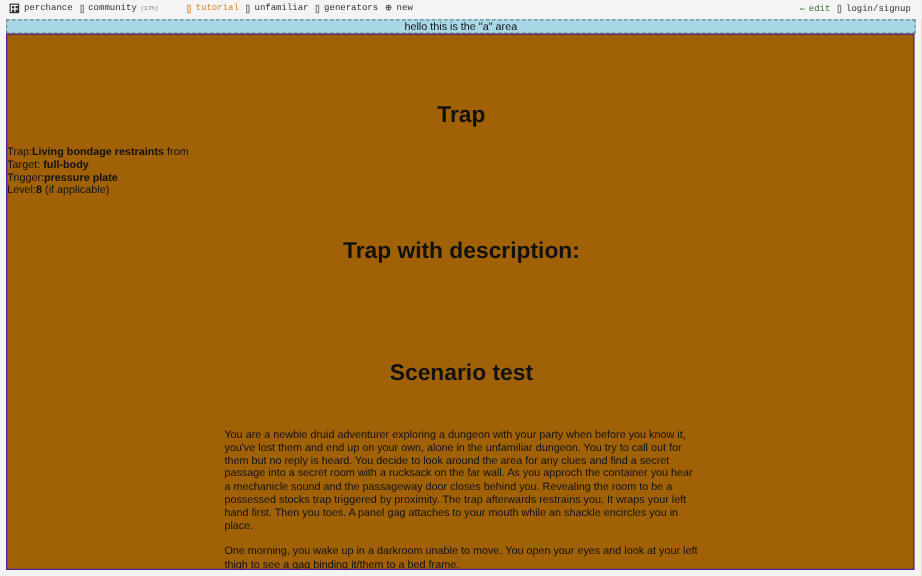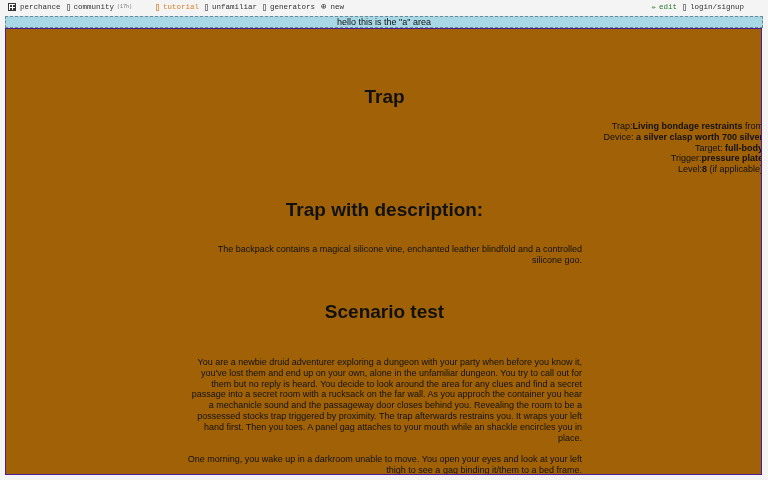--- a/index.html
+++ b/index.html
@@ -121,21 +121,21 @@
     margin: 0;
     position: absolute;
     width: 757px;
     left: 0;
     text-align: center;
   }
   .block {
     position: absolute;
     left: 0;
     width: 757px;
-    text-align: right;
+    text-align: left;
     font-size: 9px;
     line-height: 10.8px;
   }
   .para {
     width: 395px;
     margin: 0 auto;
   }
   .para b { font-weight: normal; }
 </style>
 </head>
@@ -167,46 +167,44 @@
     <span class="nav-item">
       <span class="globe">⊕</span>
       <span>new</span>
     </span>
   </div>
   <div class="right">
     <span class="nav-item edit">
       <span class="ico" style="color:#2a7a2a">✏</span>
       <span>edit</span>
     </span>
-    <span class="nav-item" style="margin-right:15px">
+    <span class="nav-item" style="margin-right:0">
       <span class="bar-glyph"></span>
       <span>login/signup</span>
     </span>
   </div>
 </div>
 
 <div class="a-area">hello this is the "a" area</div>
 
 <div class="page">
   <div class="content">
 
     <h2 class="section" style="top:57px">Trap</h2>
 
     <div class="block" style="top:92px">
       <div><span>Trap:</span><b>Living bondage restraints</b><span> from</span></div>
-      <div><span>Device: </span><b>a silver clasp worth 700 silver</b></div>
       <div><span>Target: </span><b>full-body</b></div>
       <div><span>Trigger:</span><b>pressure plate</b></div>
       <div><span>Level:</span><b>8</b><span> (if applicable)</span></div>
     </div>
 
     <h2 class="section" style="top:170px">Trap with description:</h2>
 
     <div class="block" style="top:215px">
-      <div class="para">The backpack contains a magical silicone vine, enchanted leather blindfold and a controlled silicone goo.</div>
     </div>
 
     <h2 class="section" style="top:272px">Scenario test</h2>
 
     <div class="block" style="top:328px">
       <div class="para"><span>You are a newbie </span><b>druid</b><span> adventurer exploring a dungeon with your party when before you know it, you've lost them and end up on your own, alone in the unfamiliar dungeon. You try to call out for them but no reply is heard. You decide to look around the area for any clues and find a secret passage into a secret room with a </span><b>rucksack</b><span> on the far wall. As you approch the container you hear a mechanicle sound and the passageway door closes behind you. Revealing the room to be a possessed stocks trap triggered by proximity. The trap afterwards restrains you. It wraps your left hand first. Then you toes. A panel gag attaches to your mouth while an </span><b>shackle encircles</b><span> you in place.</span></div>
     </div>
 
     <div class="block" style="top:425px">
       <div class="para"><span>One morning, you wake up in a </span><b>darkroom</b><span> unable to move. You open your eyes and look at your </span><b>left thigh</b><span> to see a </span><b>gag binding</b><span> it/them to a </span><b>bed frame</b><span>.</span></div>

